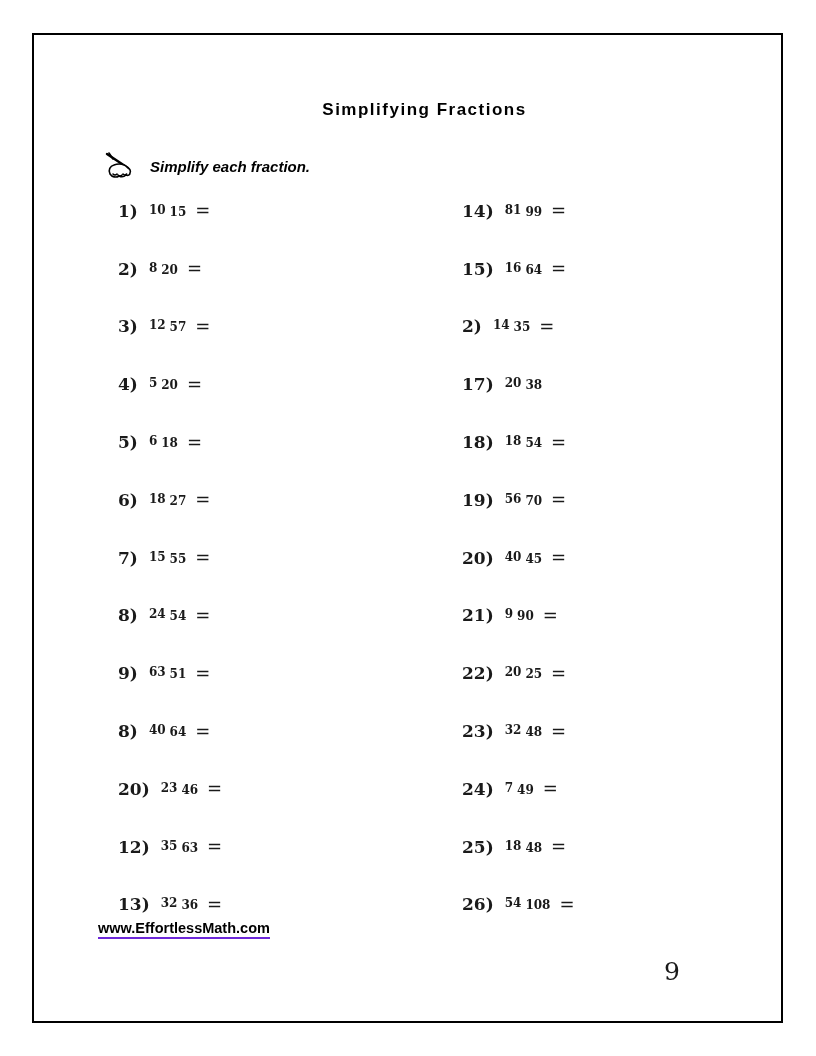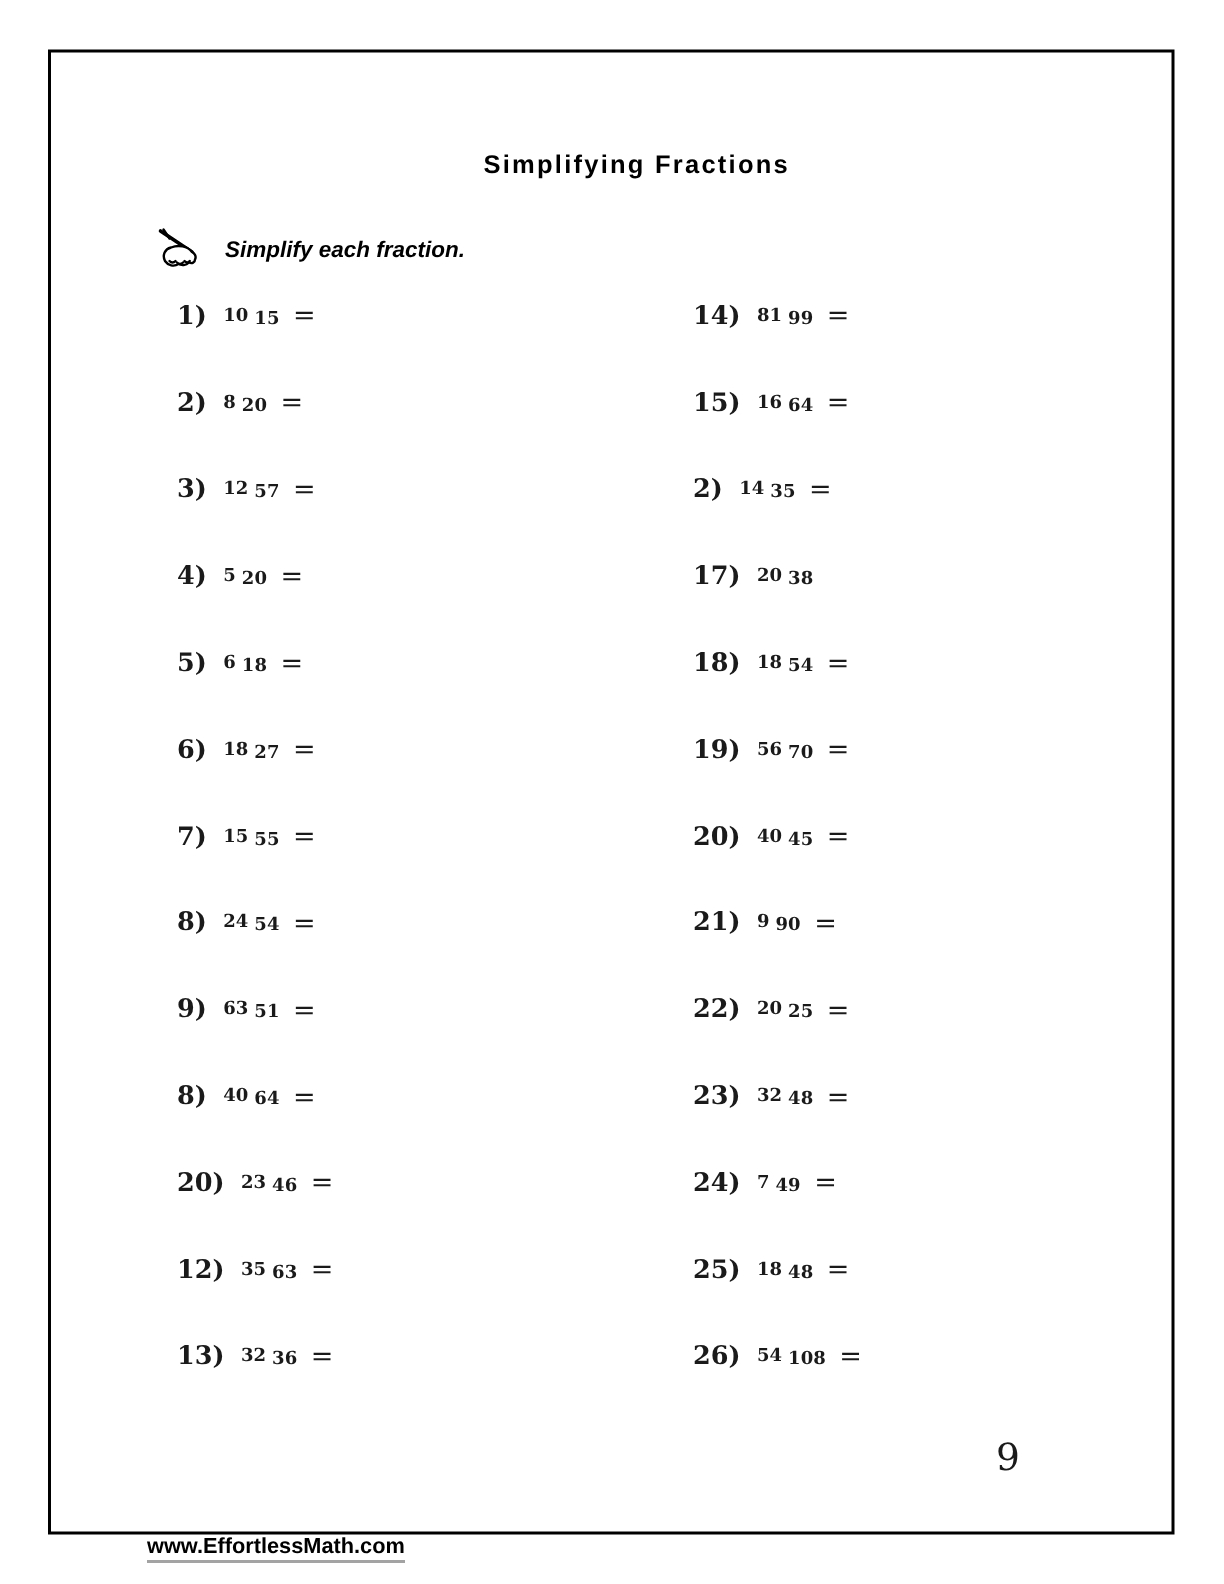--- a/index.html
+++ b/index.html
@@ -102,26 +102,26 @@
   }
   .eq {
     font-size: 18px;
     color: #1a1a1a;
     margin-left: 7px;
     min-width: 14px;
   }
   .footer-site {
     position: absolute;
     left: 64px;
-    top: 988px;
+    top: 885px;
     font-family: "Liberation Sans", sans-serif;
     font-weight: bold;
     font-size: 14.5px;
     color: #000000;
-    border-bottom: 2px solid #a3a3a3;
+    border-bottom: 2px solid #6d28d9;
     padding-bottom: 1px;
     text-decoration: none;
   }
   .footer-page {
     position: absolute;
     left: 630px;
     top: 922px;
     font-family: "DejaVu Serif", "Liberation Serif", serif;
     font-size: 25px;
     color: #1a1a1a;

